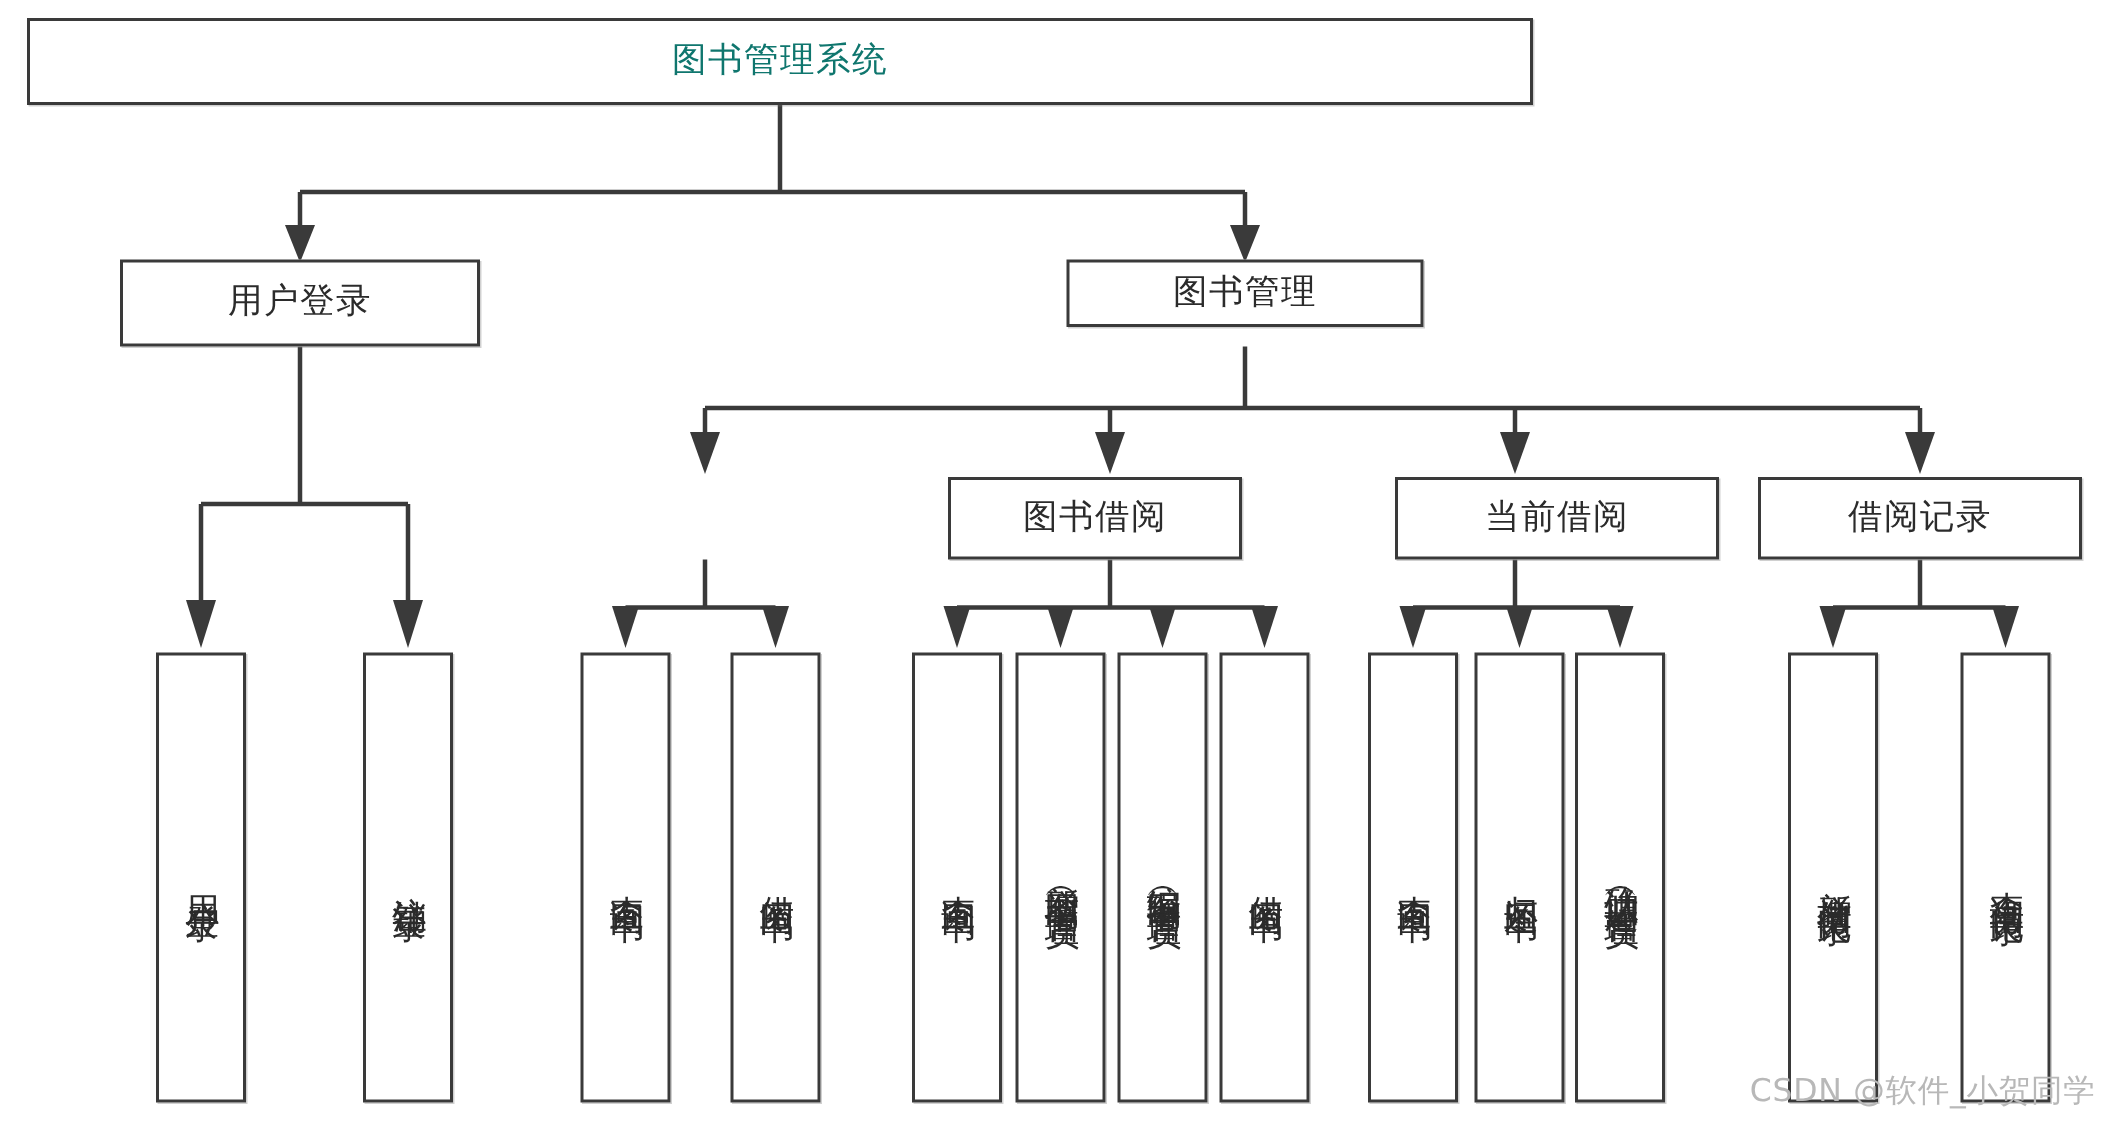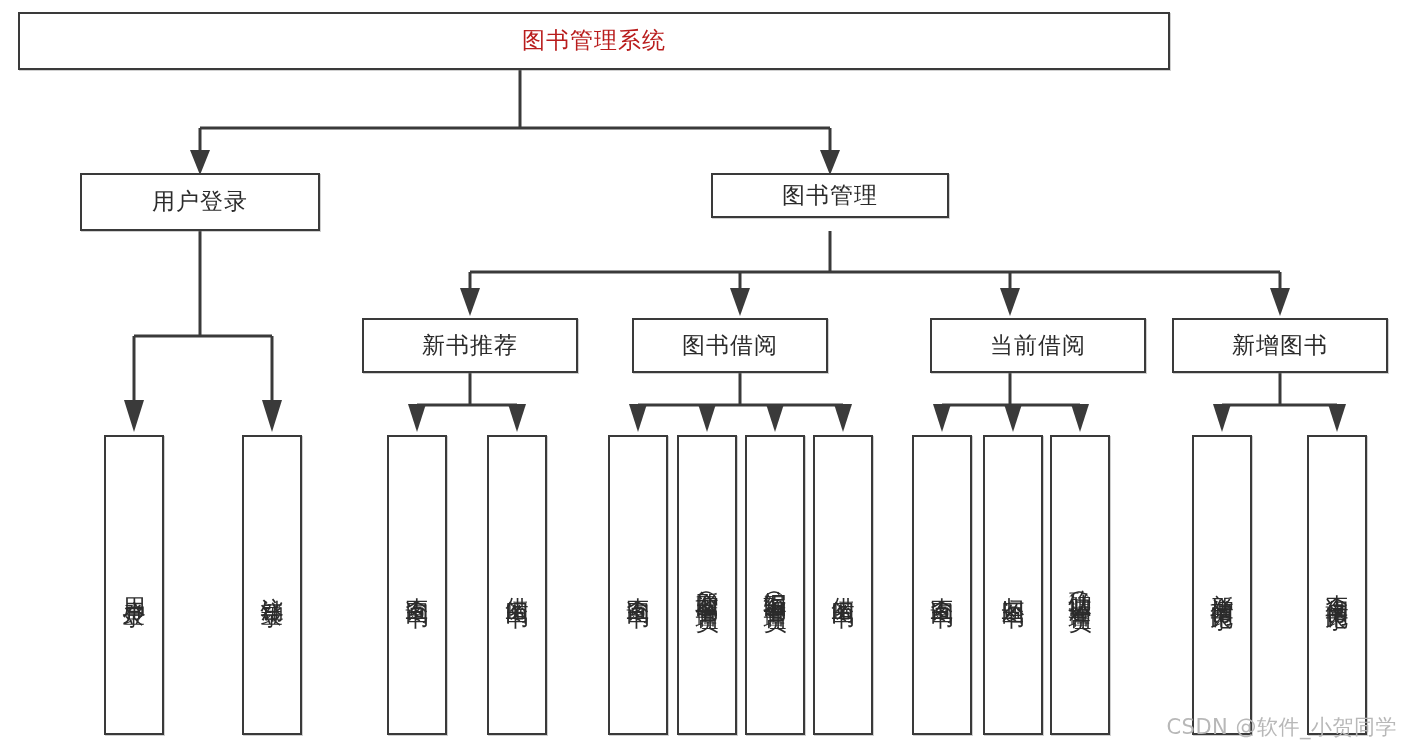--- a/index.html
+++ b/index.html
@@ -146,42 +146,39 @@
 
       <polygon points="933,404 951,404 942,432"></polygon>
       <polygon points="1004,404 1022,404 1013,432"></polygon>
       <polygon points="1071,404 1089,404 1080,432"></polygon>
 
       <polygon points="1213,404 1231,404 1222,432"></polygon>
       <polygon points="1328,404 1346,404 1337,432"></polygon>
     </g>
   </svg>
 
-  <div class="node horiz" style="left: 18px; top: 12px; width: 1152px; height: 58px; border-color: rgb(58, 58, 58); background: rgb(255, 255, 255); color: #b91c1c;">
+  <div class="node horiz" style="left: 18px; top: 12px; width: 1004px; height: 58px; border-color: rgb(58, 58, 58); background: rgb(255, 255, 255); color: #0f766e;">
     <span>图书管理系统</span>
   </div>
 
   <div class="node horiz" style="left: 80px; top: 173px; width: 240px; height: 58px; border-color: rgb(58, 58, 58); background: rgb(255, 255, 255); color: rgb(43, 43, 43);">
     <span>用户登录</span>
   </div>
   <div class="node horiz" style="left: 711px; top: 173px; width: 238px; height: 45px; border-color: rgb(58, 58, 58); background: rgb(255, 255, 255); color: rgb(43, 43, 43);">
     <span>图书管理</span>
   </div>
 
-  <div class="node horiz" style="left: 362px; top: 318px; width: 216px; height: 55px; border-color: rgb(58, 58, 58); background: rgb(255, 255, 255); color: rgb(43, 43, 43);">
-    <span>新书推荐</span>
-  </div>
   <div class="node horiz" style="left: 632px; top: 318px; width: 196px; height: 55px; border-color: rgb(58, 58, 58); background: rgb(255, 255, 255); color: rgb(43, 43, 43);">
     <span>图书借阅</span>
   </div>
   <div class="node horiz" style="left: 902px; top: 318px; width: 216px; height: 55px; border-color: rgb(58, 58, 58); background: rgb(255, 255, 255); color: rgb(43, 43, 43); margin-left: 28px;">
     <span>当前借阅</span>
   </div>
   <div class="node horiz" style="left: 1172px; top: 318px; width: 216px; height: 55px; border-color: rgb(58, 58, 58); background: rgb(255, 255, 255); color: rgb(43, 43, 43);">
-    <span>新增图书</span>
+    <span>借阅记录</span>
   </div>
 
   <div class="node vert" style="left: 104px; top: 435px; width: 60px; height: 300px; border-color: rgb(58, 58, 58); background: rgb(255, 255, 255); color: rgb(43, 43, 43);">
     <span class="vlabel">用户登录</span>
   </div>
   <div class="node vert" style="left: 242px; top: 435px; width: 60px; height: 300px; border-color: rgb(58, 58, 58); background: rgb(255, 255, 255); color: rgb(43, 43, 43);">
     <span class="vlabel">注销登录</span>
   </div>
   <div class="node vert" style="left: 387px; top: 435px; width: 60px; height: 300px; border-color: rgb(58, 58, 58); background: rgb(255, 255, 255); color: rgb(43, 43, 43);">
     <span class="vlabel">查询图书</span>

